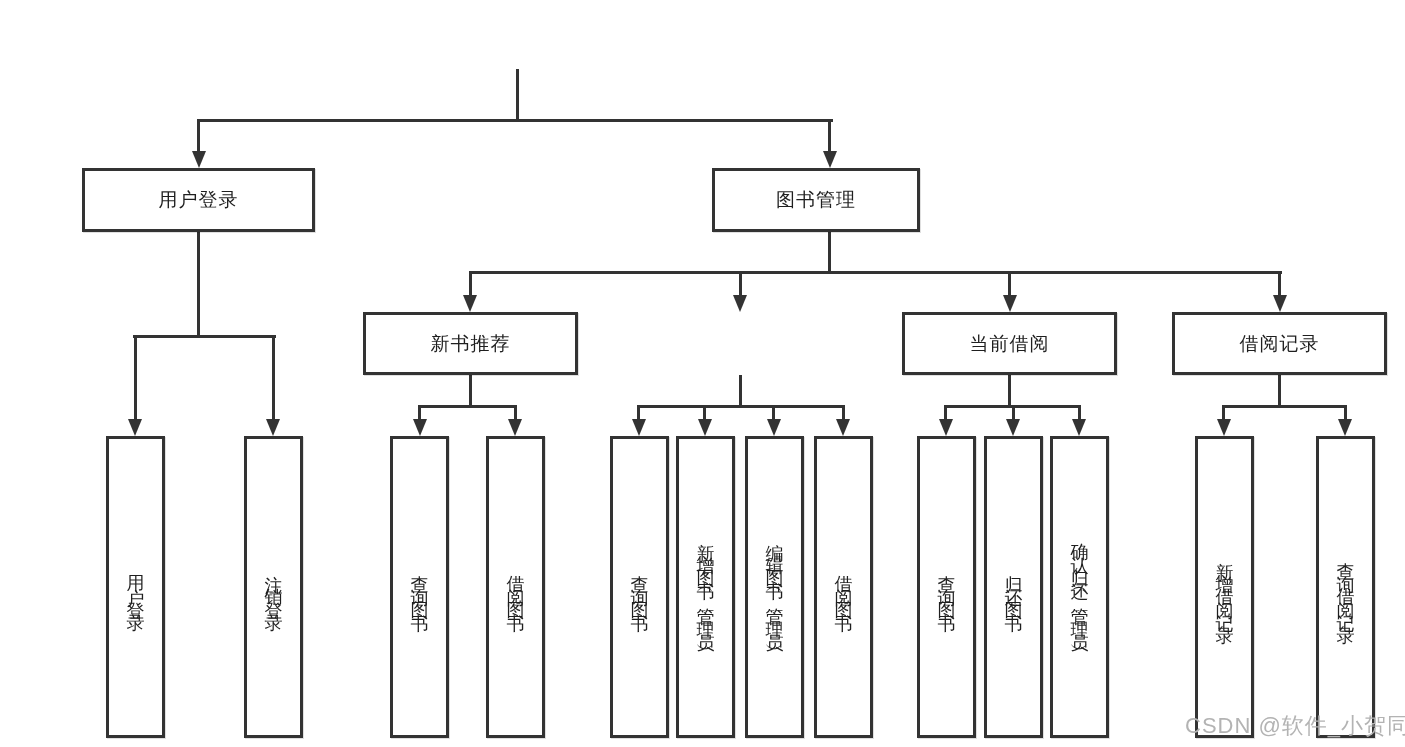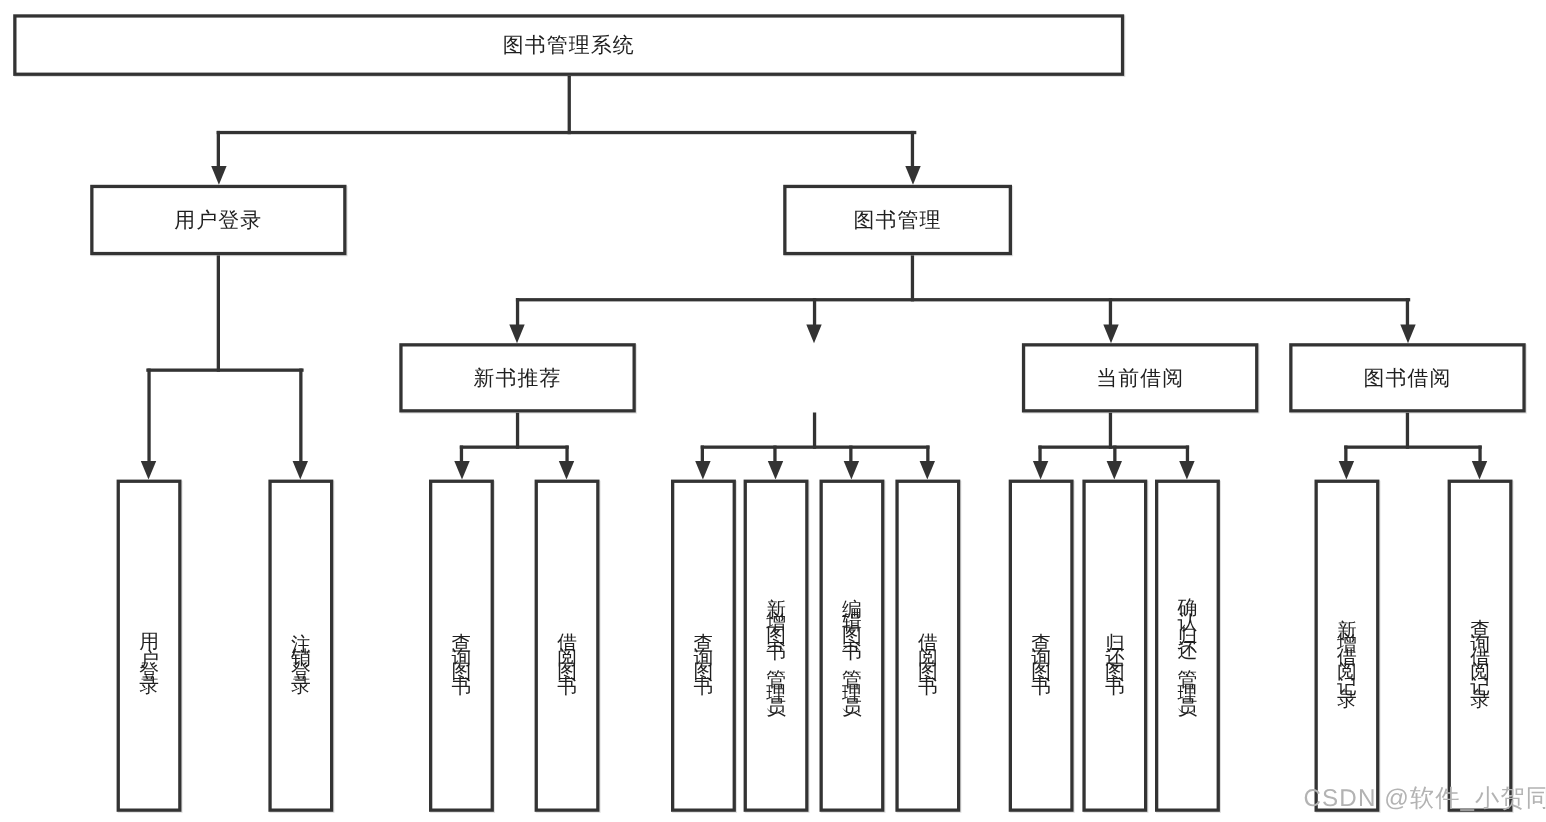--- a/index.html
+++ b/index.html
@@ -43,21 +43,21 @@
   }
   
   #n-root { left: 12px; top: 13px; width: 1010px; height: 56px; }
   
   #n-userlogin { left: 82px;  top: 168px; width: 233px; height: 64px; }
   #n-bookmgmt  { left: 712px; top: 168px; width: 208px; height: 64px; }
   
   .l3 { top: 312px; height: 63px; width: 215px; }
   #n-newbook { left: 363px; }
   #n-borrow  { left: 633px; }
-  #n-current { left: 902px; margin-left: 27px; }
+  #n-current { left: 902px; }
   #n-records { left: 1172px; }
   
   #lf-1  { left: 106px; }  #lf-2  { left: 244px; }
   #lf-3  { left: 390px; }  #lf-4  { left: 486px; }
   #lf-5  { left: 610px; }  #lf-6  { left: 676px; }
   #lf-7  { left: 745px; }  #lf-8  { left: 814px; }
   #lf-9  { left: 917px; }  #lf-10 { left: 984px; }
   #lf-11 { left: 1050px; } #lf-12 { left: 1195px; }
   #lf-13 { left: 1316px; }
   #watermark {
@@ -127,39 +127,36 @@
   <div class="vl" style="left:1078px; top:405px; height:18px;"></div>
   <div class="arrow" style="left:1072px; top:419px;"></div>
 
   <div class="vl" style="left:1278px; top:375px; height:33px;"></div>
   <div class="hl" style="left:1222px; top:405px; width:125px;"></div>
   <div class="vl" style="left:1222px; top:405px; height:18px;"></div>
   <div class="arrow" style="left:1217px; top:419px;"></div>
   <div class="vl" style="left:1344px; top:405px; height:18px;"></div>
   <div class="arrow" style="left:1338px; top:419px;"></div>
 
-  <div class="box hbox" id="n-root">
-    <span>图书管理系统</span>
-  </div>
 
   <div class="box hbox" id="n-userlogin">
     <span>用户登录</span>
   </div>
   <div class="box hbox" id="n-bookmgmt">
     <span>图书管理</span>
   </div>
 
   <div class="box hbox l3" id="n-newbook">
     <span>新书推荐</span>
   </div>
   <div class="box hbox l3" id="n-current">
     <span>当前借阅</span>
   </div>
   <div class="box hbox l3" id="n-records">
-    <span>图书借阅</span>
+    <span>借阅记录</span>
   </div>
 
   <div class="box leaf" id="lf-1">
     <span class="vtext">用户登录</span>
   </div>
   <div class="box leaf" id="lf-2">
     <span class="vtext">注销登录</span>
   </div>
 
   <div class="box leaf" id="lf-3">

